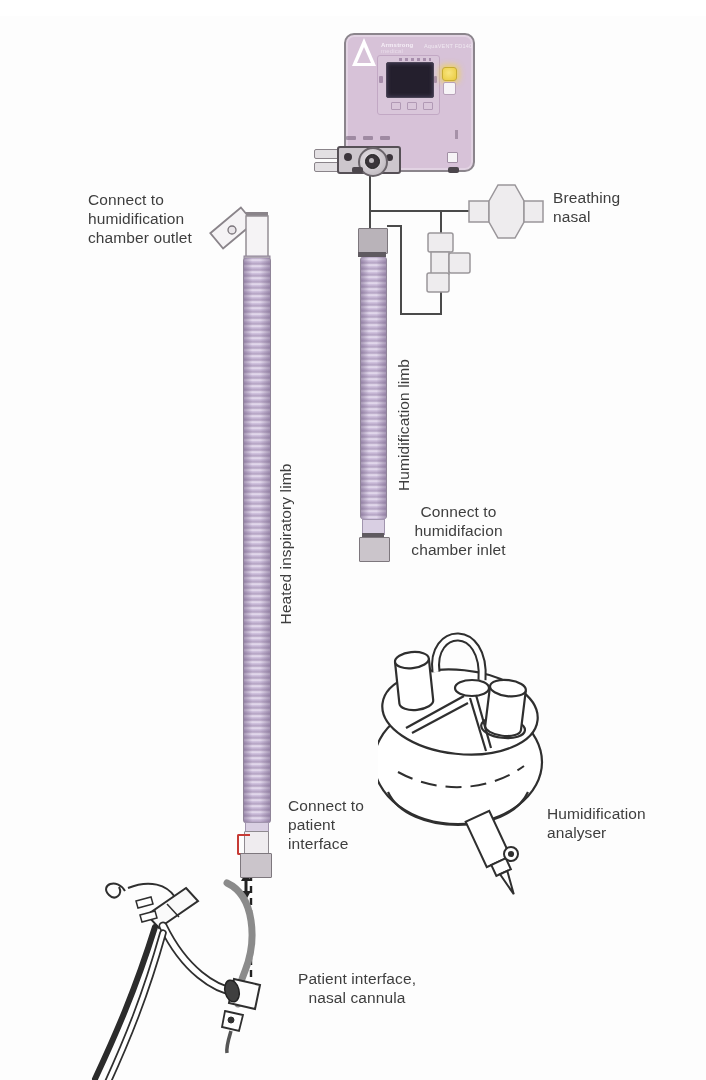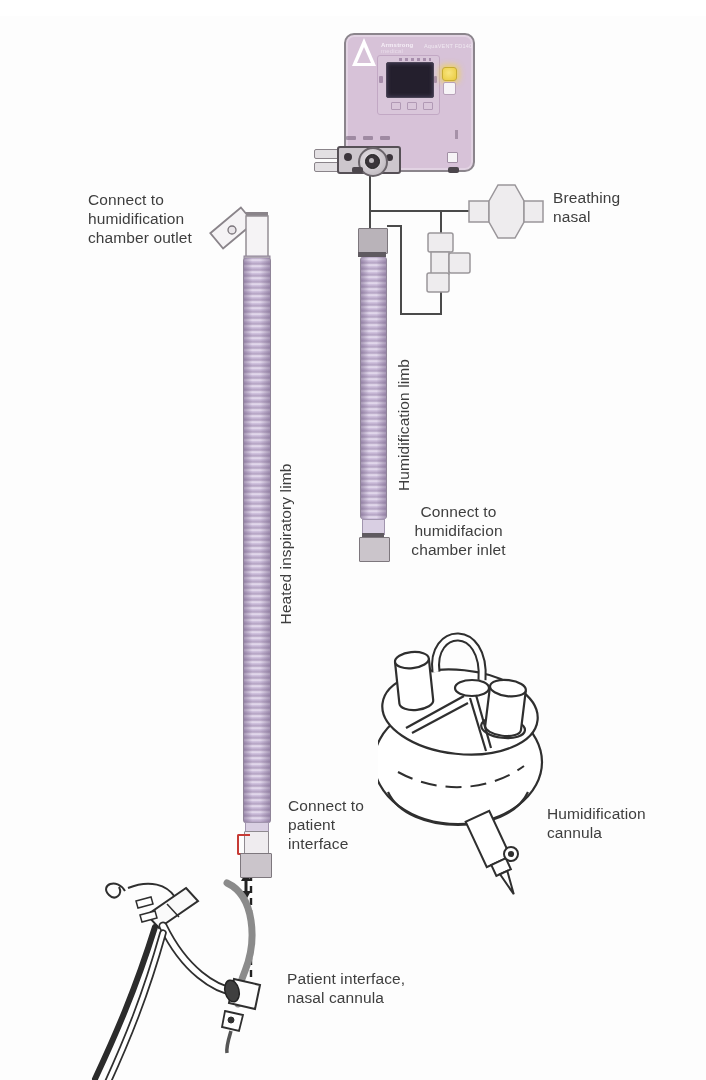--- a/index.html
+++ b/index.html
@@ -245,18 +245,18 @@
       <circle cx="176" cy="149" r="3" fill="#333333"></circle>
       <path d="M176,160 C173,170 171,176 172,182" stroke="#555555" stroke-width="3.5"></path>
     </g>
   </svg>
 
   <div class="label" style="left:88px;top:174px;width:125px;">Connect to humidification chamber outlet</div>
   <div class="label" style="left:553px;top:172px;width:75px;">Breathing nasal</div>
   <div class="vlabel" style="left:319px;top:400px;width:170px;">Humidification limb</div>
   <div class="label" style="left:401px;top:486px;width:115px;text-align:center;">Connect to humidifacion chamber inlet</div>
   <div class="vlabel" style="left:191px;top:519px;width:190px;">Heated inspiratory limb</div>
-  <div class="label" style="left:547px;top:788px;width:110px;">Humidification cannula</div>
+  <div class="label" style="left:547px;top:788px;width:110px;">Humidification analyser</div>
   <div class="label" style="left:288px;top:780px;width:85px;">Connect to patient interface</div>
-  <div class="label" style="left:287px;top:953px;width:140px;">Patient interface, nasal cannula</div>
+  <div class="label" style="left:287px;top:953px;width:140px;text-align:center;">Patient interface, nasal cannula</div>
 
   <div class="shadow-bottom"></div>
 </div>
 
 </body></html>

